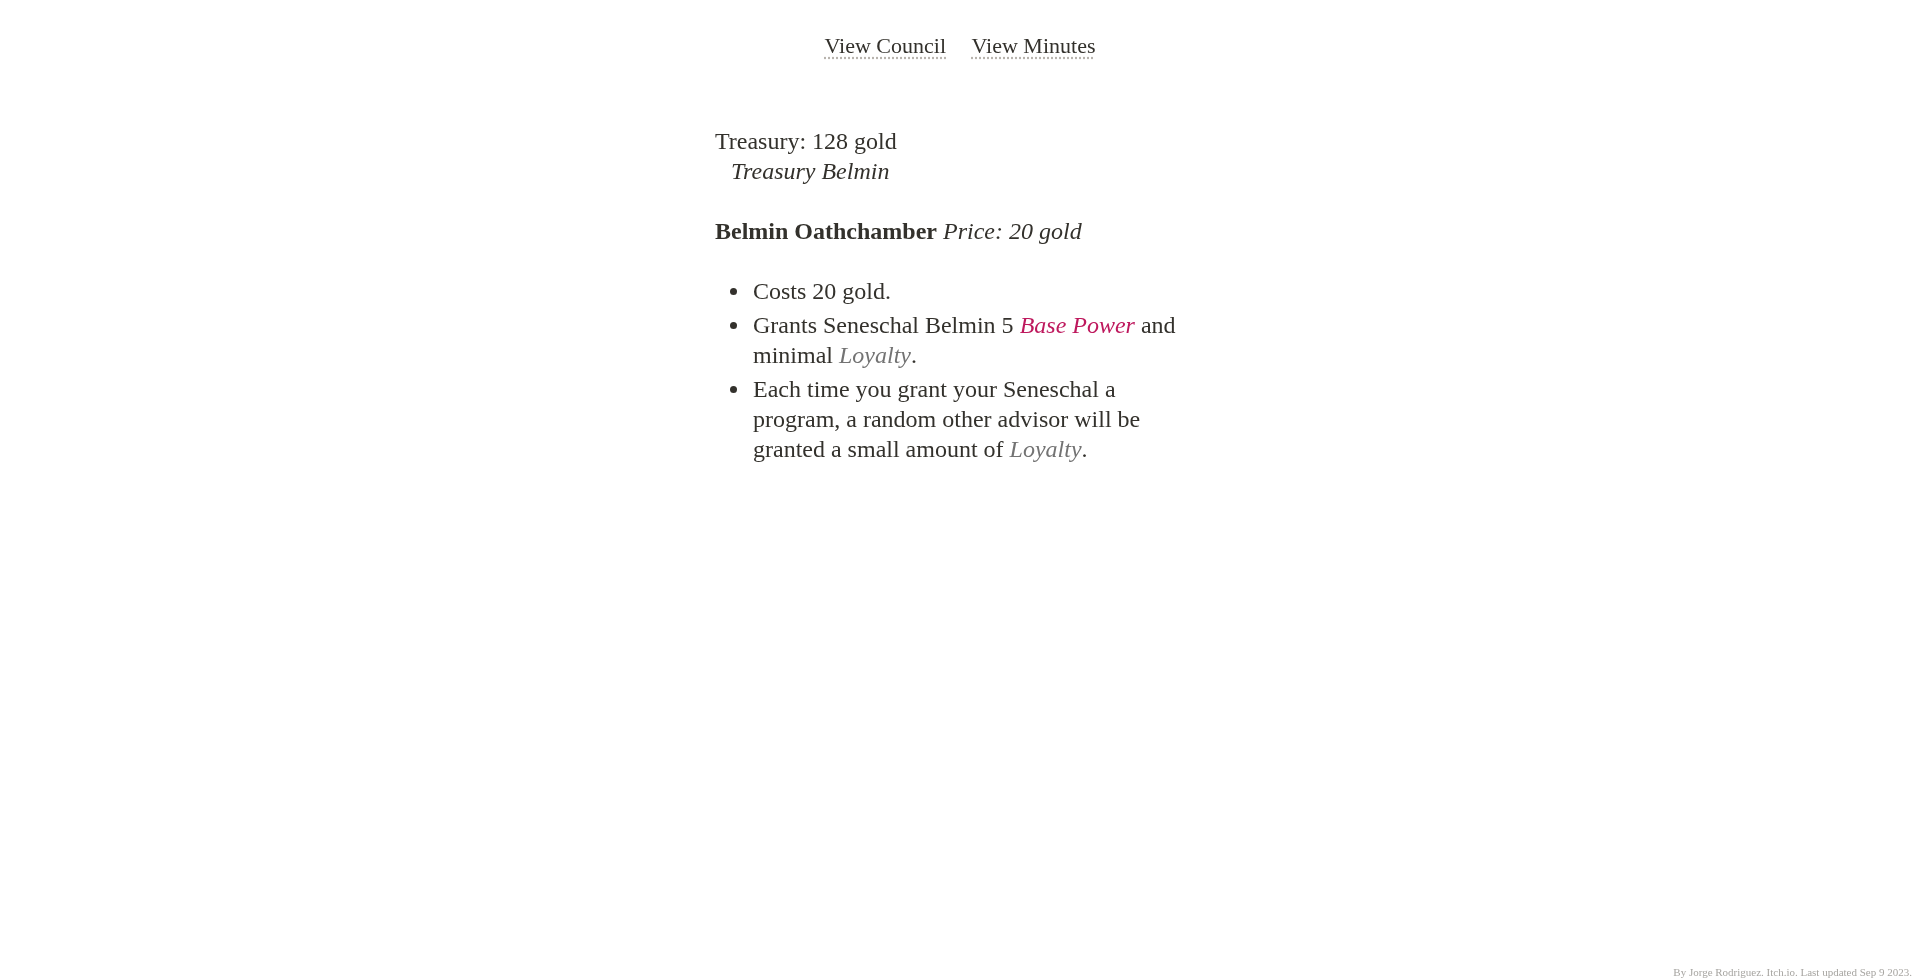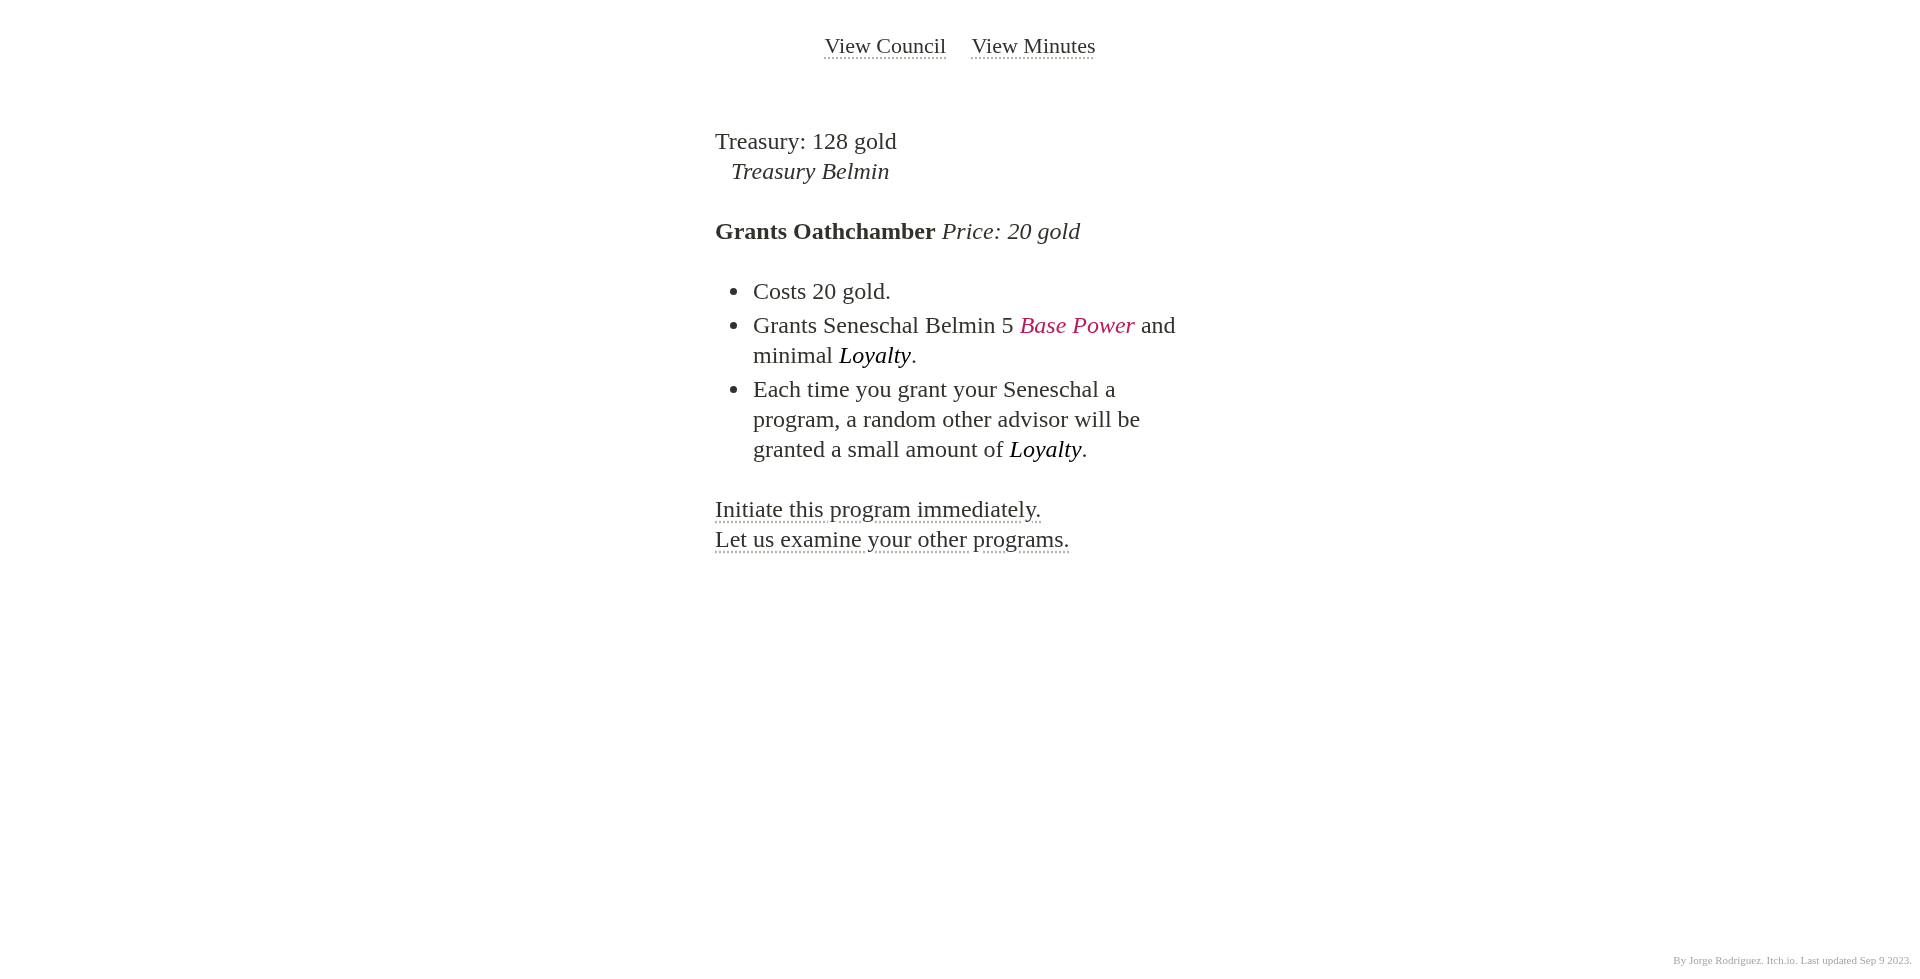--- a/index.html
+++ b/index.html
@@ -60,25 +60,25 @@
     padding-left: 32px;
   }
   ul.effects li {
     margin: 4px;
     padding-left: 2px;
   }
   .kw {
     font-style: italic;
   }
   .kw-base-power { color: #be185d; }
-  .kw-loyalty   { color: #000000; }
+  .kw-loyalty   { color: #737373; }
   .footer-credit {
     position: absolute;
     right: 8px;
-    bottom: 12px;
+    bottom: 0;
     font-size: 11px;
     line-height: 14px;
     color: #a7a5a1;
   }
 </style>
 </head>
 <body>
 
 <nav class="top-nav">
   <a class="tw-link">View Council</a>
@@ -86,38 +86,34 @@
 </nav>
 
 <main class="passage">
 
   <p class="status-block">
     <span>Treasury: 128 gold</span><br>
     <span class="advisor-line">Treasury Belmin</span>
   </p>
 
   <p class="program-heading">
-    <b>Grants Oathchamber</b>
+    <b>Belmin Oathchamber</b>
     <i>Price: 20 gold</i>
   </p>
 
 
   <ul class="effects">
     <li>
       <span>Costs 20 gold.</span>
     </li>
     <li>
       <span>Grants Seneschal Belmin 5 </span><span class="kw kw-base-power">Base Power</span><span> and minimal </span><span class="kw kw-loyalty">Loyalty</span><span>.</span>
     </li>
     <li>
       <span>Each time you grant your Seneschal a program, a random other advisor will be granted a small amount of </span><span class="kw kw-loyalty">Loyalty</span><span>.</span>
     </li>
   </ul>
 
-  <p class="actions">
-    <a class="tw-link">Initiate this program immediately.</a><br>
-    <a class="tw-link">Let us examine your other programs.</a>
-  </p>
 
 
 </main>
 
 <div class="footer-credit">By Jorge Rodriguez. Itch.io. Last updated Sep 9 2023.</div>
 
 </body></html>

